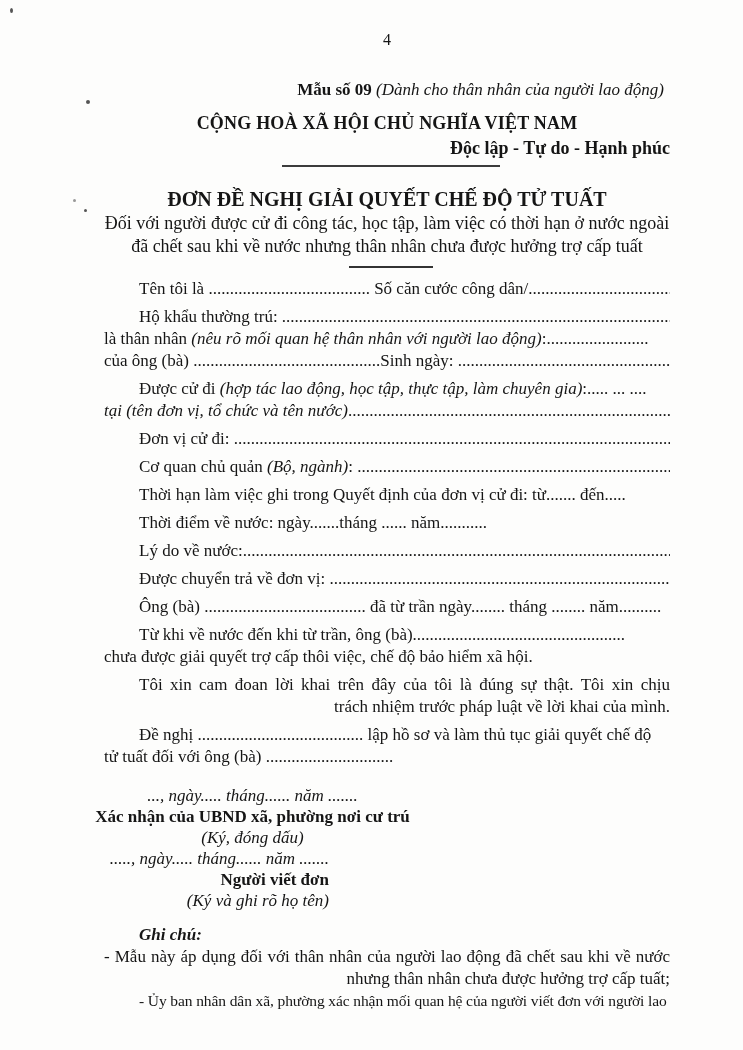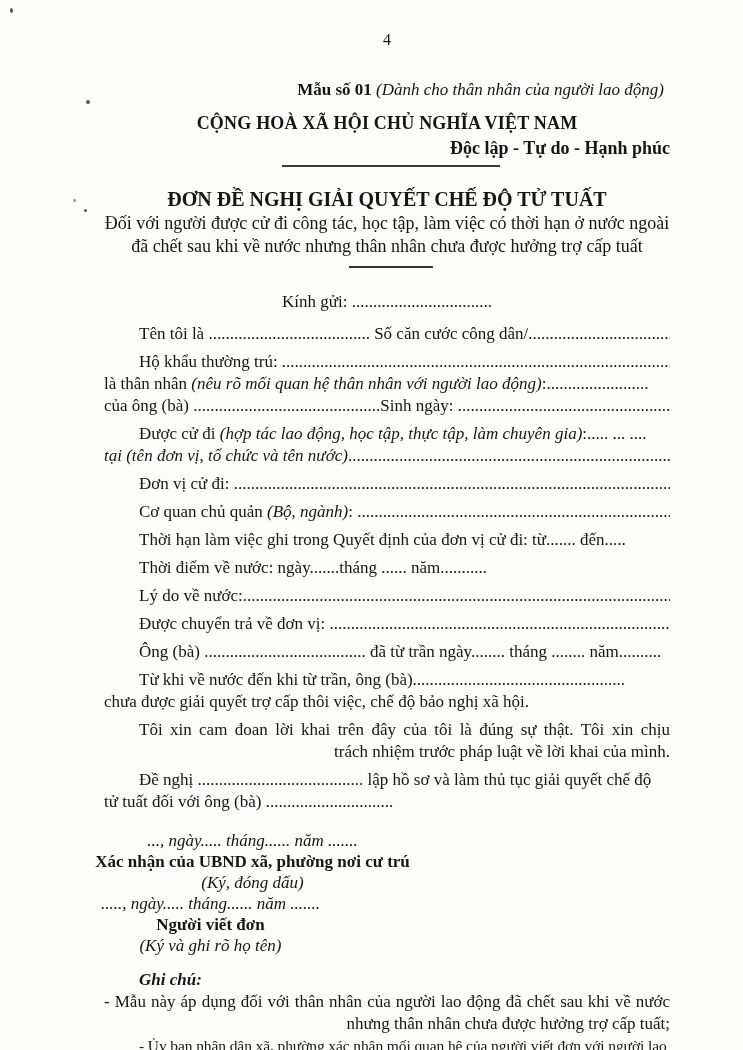--- a/index.html
+++ b/index.html
@@ -26,21 +26,21 @@
   .rule-short{width:84px;height:2px;background:#333;margin:8px auto 0;position:relative;left:4px;}
   .salutation{margin-top:23px;text-align:center;font-size:17px;line-height:22px;}
   .body-block{margin-top:9px;font-size:17px;line-height:22px;}
   .ln{white-space:nowrap;overflow:hidden;}
   .para{margin-top:6px;text-indent:35px;}
   .it{font-style:italic;}
   .wrapln{white-space:normal;text-align:right;}
   .spread{white-space:normal;text-align:justify;text-align-last:justify;}
   .sig-row{display:flex;margin-top:17px;margin-left:-22px;width:588px;font-size:17px;flex-direction:column;}
   .sig-col-left{width:58%;text-align:center;}
-  .sig-col-right{width:42%;text-align:center;padding-left:10px;box-sizing:border-box;}
+  .sig-col-right{width:42%;text-align:right;padding-left:10px;box-sizing:border-box;}
   .sig-date{font-style:italic;line-height:21px;}
   .sig-title{font-weight:bold;line-height:21px;}
   .sig-sub{font-style:italic;line-height:21px;}
   .notes{margin-top:13px;font-size:17px;line-height:22px;}
   .notes-heading{font-weight:bold;font-style:italic;text-indent:35px;}
   .note-small{font-size:15.5px;letter-spacing:-.1px;}
   .speck{position:absolute;background:#555;border-radius:50%;}
 </style>
 </head>
 <body>
@@ -48,37 +48,36 @@
 <div class="page">
   <div class="speck" style="left:10px;top:8px;width:3px;height:5px;"></div>
   <div class="speck" style="left:86px;top:100px;width:4px;height:4px;"></div>
   <div class="speck" style="left:73px;top:199px;width:3px;height:3px;opacity:.6;"></div>
   <div class="speck" style="left:84px;top:209px;width:3px;height:3px;"></div>
 
   <div class="content">
     <div class="pageno">4</div>
 
     <div class="form-label">
-      <span class="b">Mẫu số 01</span><span class="i"> (Dành cho thân nhân của người lao động)</span>
+      <span class="b">Mẫu số 09</span><span class="i"> (Dành cho thân nhân của người lao động)</span>
     </div>
 
     <div class="nat-header">
       <div class="nat-country">CỘNG HOÀ XÃ HỘI CHỦ NGHĨA VIỆT NAM</div>
       <div class="nat-motto">Độc lập - Tự do - Hạnh phúc</div>
       <div class="rule-long"></div>
     </div>
 
     <div class="title-block">
       <div class="doc-title">ĐƠN ĐỀ NGHỊ GIẢI QUYẾT CHẾ ĐỘ TỬ TUẤT</div>
       <div class="doc-sub">Đối với người được cử đi công tác, học tập, làm việc có thời hạn ở nước ngoài</div>
       <div class="doc-sub">đã chết sau khi về nước nhưng thân nhân chưa được hưởng trợ cấp tuất</div>
       <div class="rule-short"></div>
     </div>
 
-    <div class="salutation ln">Kính gửi: .................................</div>
 
     <div class="body-block">
       <div class="ln para" style="margin-top:10px;">Tên tôi là ......................................  Số căn cước công dân/........................................</div>
 
       <div class="ln para">Hộ khẩu thường trú: ..............................................................................................................</div>
       <div class="ln"><span>là thân nhân </span><span class="it">(nêu rõ mối quan hệ thân nhân với người lao động)</span><span>:........................</span></div>
       <div class="ln">của ông (bà) ............................................Sinh ngày: .......................................................</div>
 
       <div class="ln para"><span>Được cử đi </span><span class="it">(hợp tác lao động, học tập, thực tập, làm chuyên gia)</span><span>:..... ... ....</span></div>
       <div class="ln"><span class="it">tại (tên đơn vị, tổ chức và tên nước)</span><span>..........................................................................................</span></div>
@@ -87,21 +86,21 @@
 
       <div class="ln para"><span>Cơ quan chủ quản </span><span class="it">(Bộ, ngành)</span><span>: ...........................................................................................</span></div>
 
       <div class="ln para">Thời hạn làm việc ghi trong Quyết định của đơn vị cử đi: từ....... đến.....</div>
       <div class="ln para">Thời điểm về nước: ngày.......tháng ...... năm...........</div>
       <div class="ln para">Lý do về nước:...................................................................................................................................</div>
       <div class="ln para">Được chuyển trả về đơn vị: ..............................................................................................................</div>
       <div class="ln para">Ông (bà) ...................................... đã từ trần ngày........ tháng ........ năm..........</div>
 
       <div class="ln para">Từ khi về nước đến khi từ trần, ông (bà)..................................................</div>
-      <div class="ln">chưa được giải quyết trợ cấp thôi việc, chế độ bảo nghị xã hội.</div>
+      <div class="ln">chưa được giải quyết trợ cấp thôi việc, chế độ bảo hiểm xã hội.</div>
 
       <div class="spread para">Tôi xin cam đoan lời khai trên đây của tôi là đúng sự thật. Tôi xin chịu</div>
       <div class="wrapln">trách nhiệm trước pháp luật về lời khai của mình.</div>
 
       <div class="ln para">Đề nghị ....................................... lập hồ sơ và làm thủ tục giải quyết chế độ</div>
       <div class="ln">tử tuất đối với ông (bà) ..............................</div>
     </div>
 
     <div class="sig-row">
       <div class="sig-col-left">

